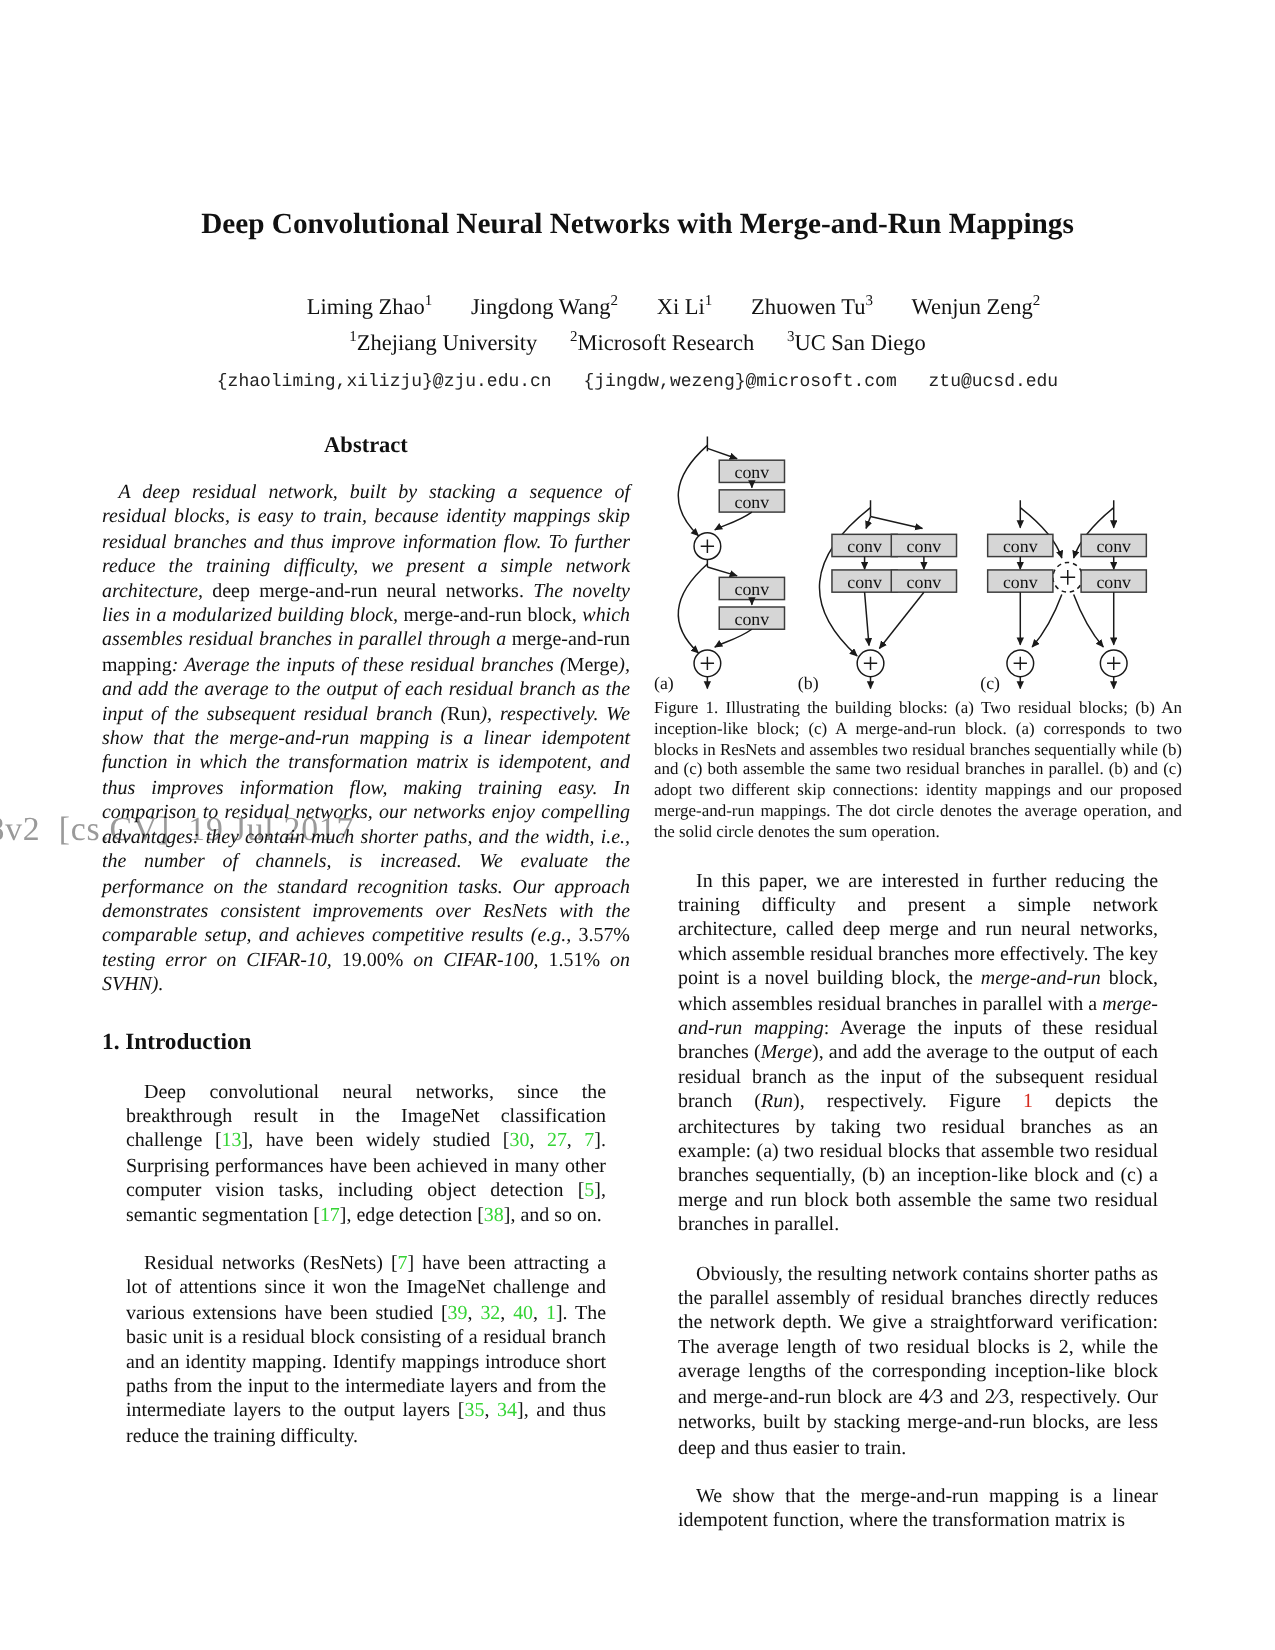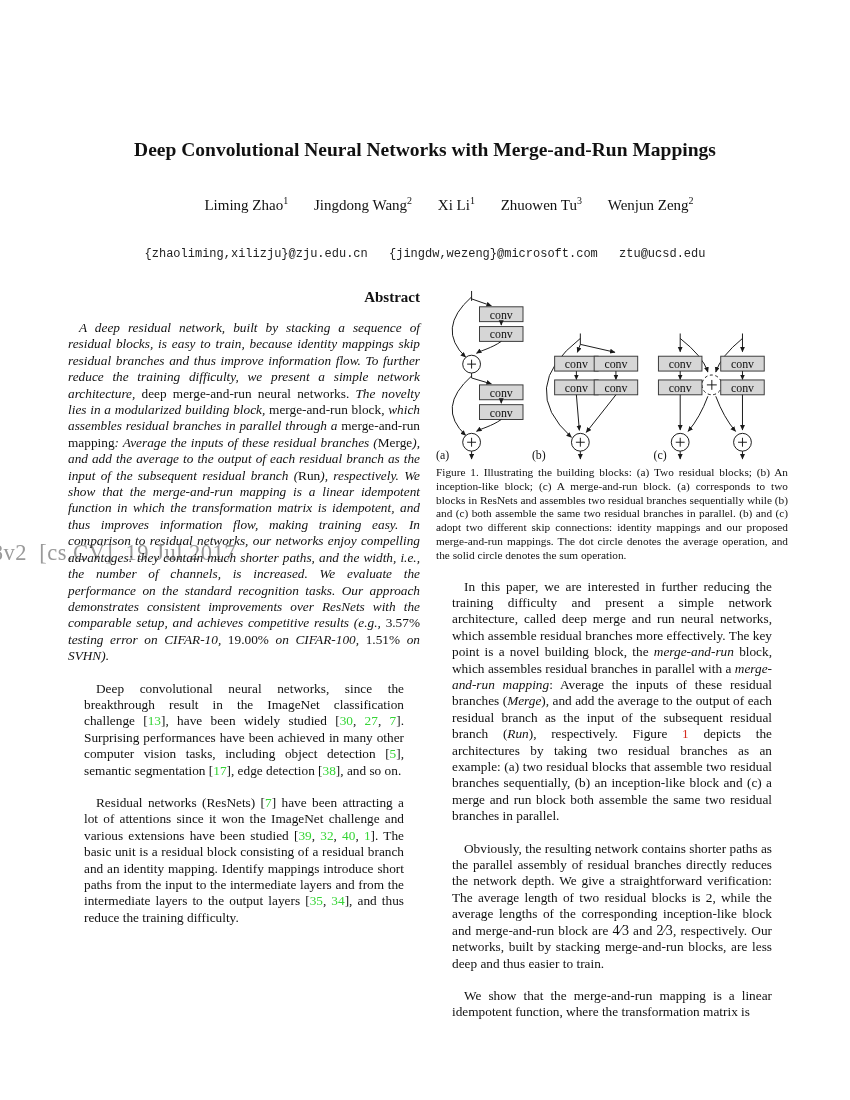--- a/index.html
+++ b/index.html
@@ -16,21 +16,21 @@
   .authors .au{margin:0 11px;}
   sup{font-size:10px;line-height:0;}
   .affils{position:absolute;top:221px;left:0;right:0;text-align:center;font-size:15px;}
   .affils .af{margin:0 9px;}
   .emails{position:absolute;top:247px;left:0;right:0;text-align:center;
           font-family:"Liberation Mono","DejaVu Sans Mono",monospace;font-size:12px;color:#222;}
   .emails .em{margin:0 7px;}
   
   .columns{position:absolute;top:287px;left:68px;width:720px;display:flex;gap:16px;}
   .col{width:352px;}
-  .abstract-heading{text-align:right;font-weight:bold;font-size:15px;margin:2px 0 14px 0;}
+  .abstract-heading{text-align:center;font-weight:bold;font-size:15px;margin:2px 0 14px 0;}
   .abstract-body{font-style:italic;font-size:13.3px;line-height:16.4px;text-align:justify;
                  text-indent:11px;hyphens:auto;}
   .section-heading{font-weight:bold;font-size:15.5px;margin:21px 0 13px 0;}
   .para{font-size:13.3px;line-height:16.4px;text-align:justify;text-indent:12px;hyphens:auto;margin:16px;}
   .rm{font-style:normal;}
   .it{font-style:italic;}
   .cite{color:var(--citation-green);}
   .figref{color:var(--figure-ref-red);}
   .frac{font-size:14px;}
   
@@ -55,32 +55,38 @@
   <div class="title">Deep Convolutional Neural Networks with Merge-and-Run Mappings</div>
 
   <div class="authors">
     <span class="au"><span>Liming Zhao</span><sup>1</sup></span>
     <span class="au"><span>Jingdong Wang</span><sup>2</sup></span>
     <span class="au"><span>Xi Li</span><sup>1</sup></span>
     <span class="au"><span>Zhuowen Tu</span><sup>3</sup></span>
     <span class="au"><span>Wenjun Zeng</span><sup>2</sup></span>
   </div>
 
+  <div class="affils">
+    <span class="af"><sup>1</sup><span>Zhejiang University</span></span>
+    <span class="af"><sup>2</sup><span>Microsoft Research</span></span>
+    <span class="af"><sup>3</sup><span>UC San Diego</span></span>
+  </div>
 
   <div class="emails">
     <span class="em">{zhaoliming,xilizju}@zju.edu.cn</span>
     <span class="em">{jingdw,wezeng}@microsoft.com</span>
     <span class="em">ztu@ucsd.edu</span>
   </div>
 
   <div class="columns">
 
     <div class="col">
       <div class="abstract-heading">Abstract</div>
       <p class="abstract-body"><span>A deep residual network, built by stacking a sequence of residual blocks, is easy to train, because identity mappings skip residual branches and thus improve information flow. To further reduce the training difficulty, we present a simple network architecture, </span><span class="rm">deep merge-and-run neural networks.</span><span> The novelty lies in a modularized building block, </span><span class="rm">merge-and-run block,</span><span> which assembles residual branches in parallel through a </span><span class="rm">merge-and-run mapping</span><span>: Average the inputs of these residual branches (</span><span class="rm">Merge</span><span>), and add the average to the output of each residual branch as the input of the subsequent residual branch (</span><span class="rm">Run</span><span>), respectively. We show that the merge-and-run mapping is a linear idempotent function in which the transformation matrix is idempotent, and thus improves information flow, making training easy. In comparison to residual networks, our networks enjoy compelling advantages: they contain much shorter paths, and the width, i.e., the number of channels, is increased. We evaluate the performance on the standard recognition tasks. Our approach demonstrates consistent improvements over ResNets with the comparable setup, and achieves competitive results (e.g., </span><span class="rm">3.57%</span><span> testing error on CIFAR-10, </span><span class="rm">19.00%</span><span> on CIFAR-100, </span><span class="rm">1.51%</span><span> on SVHN).</span></p>
+      <div class="section-heading">1. Introduction</div>
       <p class="para"><span>Deep convolutional neural networks, since the breakthrough result in the ImageNet classification challenge [</span><span class="cite">13</span><span>], have been widely studied [</span><span class="cite">30</span><span>, </span><span class="cite">27</span><span>, </span><span class="cite">7</span><span>]. Surprising performances have been achieved in many other computer vision tasks, including object detection [</span><span class="cite">5</span><span>], semantic segmentation [</span><span class="cite">17</span><span>], edge detection [</span><span class="cite">38</span><span>], and so on.</span></p>
       <p class="para"><span>Residual networks (ResNets) [</span><span class="cite">7</span><span>] have been attracting a lot of attentions since it won the ImageNet challenge and various extensions have been studied [</span><span class="cite">39</span><span>, </span><span class="cite">32</span><span>, </span><span class="cite">40</span><span>, </span><span class="cite">1</span><span>]. The basic unit is a residual block consisting of a residual branch and an identity mapping. Identify mappings introduce short paths from the input to the intermediate layers and from the intermediate layers to the output layers [</span><span class="cite">35</span><span>, </span><span class="cite">34</span><span>], and thus reduce the training difficulty.</span></p>
     </div>
 
     <div class="col">
 
       <svg class="figure-svg" width="352" height="174" viewBox="0 0 356 176" xmlns="http://www.w3.org/2000/svg">
         <defs>
           <marker id="arr" markerWidth="6.5" markerHeight="6" refX="5" refY="2.5" orient="auto" markerUnits="userSpaceOnUse">
             <path d="M0,0 L5.5,2.5 L0,5 z" fill="#1a1a1a"></path>

